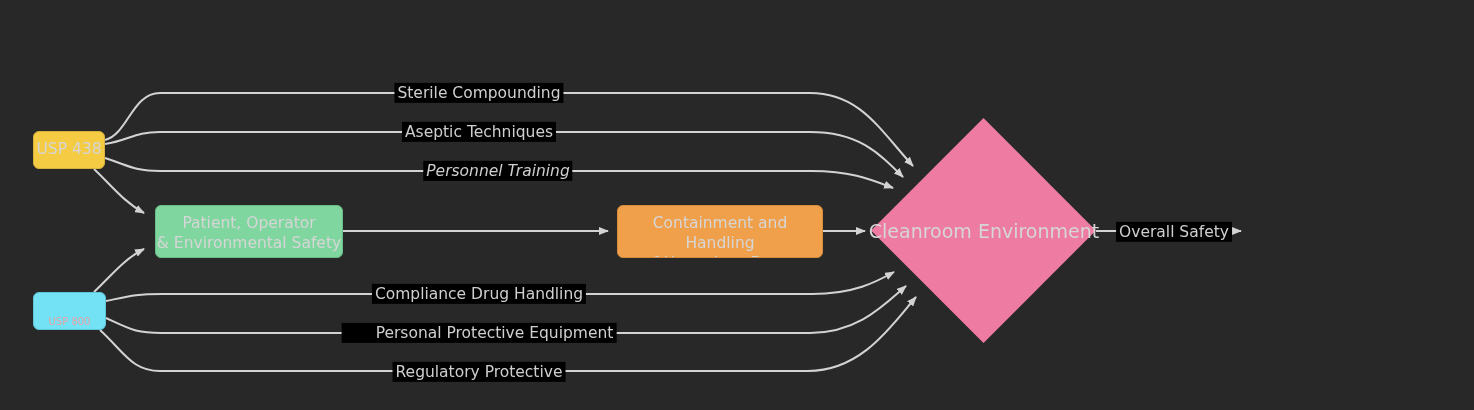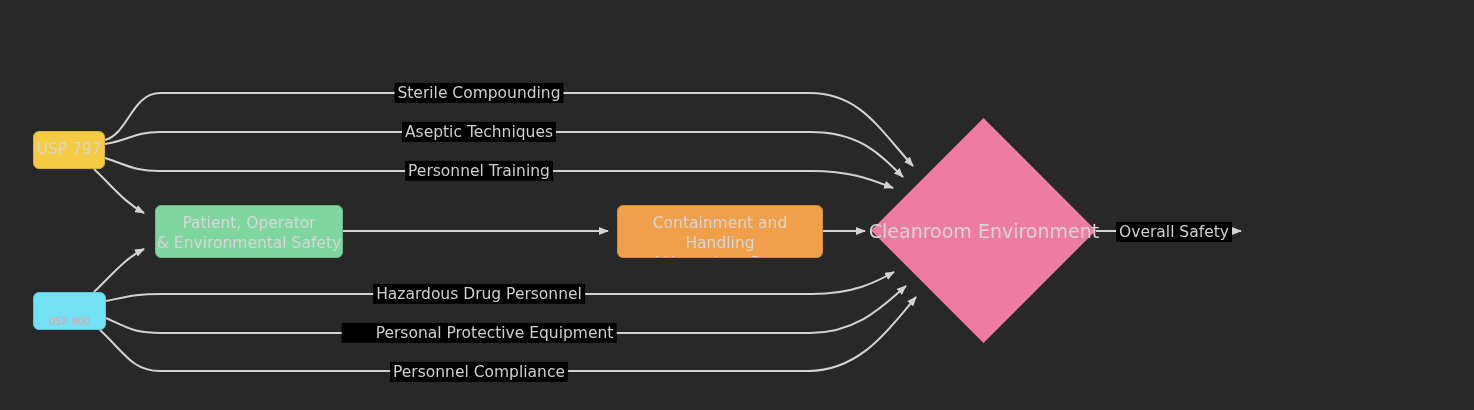--- a/index.html
+++ b/index.html
@@ -146,21 +146,21 @@
     <path class="edge-path" marker-end="url(#arrow)" d="M100,330 C124,352 132,371 160,371 L808,371 C862,371 892,325 916,297"></path>
 
     <path class="edge-path" marker-end="url(#arrow)" d="M343,231 L608,231"></path>
 
     <path class="edge-path" marker-end="url(#arrow)" d="M823,231 L865,231"></path>
 
     <path class="edge-path" marker-end="url(#arrow)" d="M1096,231 L1241,231"></path>
   </svg>
 
   <div class="node n-usp797">
-    <span class="node-label">USP 797</span>
+    <span class="node-label">USP 438</span>
   </div>
 
   <div class="node n-usp800">
     <span class="node-label">USP 800</span>
   </div>
 
   <div class="node n-containment">
     <span class="node-label">Containment and Handling
 of Hazardous Drugs</span>
   </div>
@@ -171,19 +171,19 @@
   </div>
 
   <div class="diamond-wrap">
     <div class="diamond-shape"></div>
     <div class="diamond-text">Cleanroom Environment</div>
   </div>
 
 
   <div class="edge-label" style="left:479px; top:93px;">Sterile Compounding</div>
   <div class="edge-label" style="left:479px; top:132px;">Aseptic Techniques</div>
-  <div class="edge-label" style="left:479px; top:171px;">Personnel Training</div>
-  <div class="edge-label" style="left:479px; top:294px;">Hazardous Drug Personnel</div>
+  <div class="edge-label" style="left:498px; top:171px;font-style:italic;">Personnel Training</div>
+  <div class="edge-label" style="left:479px; top:294px;">Compliance Drug Handling</div>
   <div class="edge-label" style="left:479px; top:333px;padding-left:34px;">Personal Protective Equipment</div>
-  <div class="edge-label" style="left:479px; top:372px;">Personnel Compliance</div>
+  <div class="edge-label" style="left:479px; top:372px;">Regulatory Protective</div>
   <div class="edge-label" style="left:1174px; top:232px;">Overall Safety</div>
 
 </div>
 
 </body></html>

